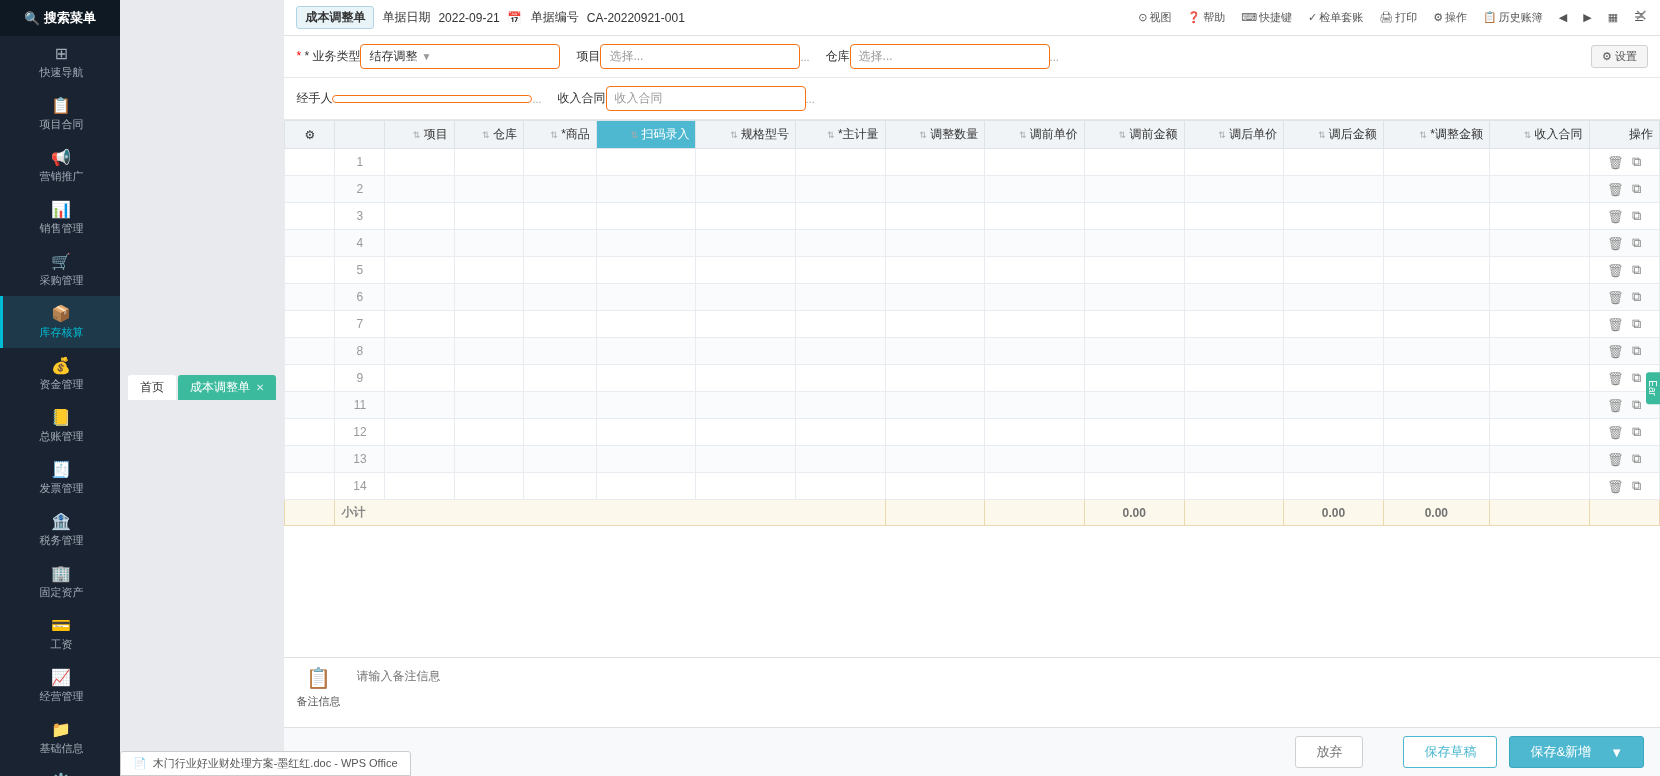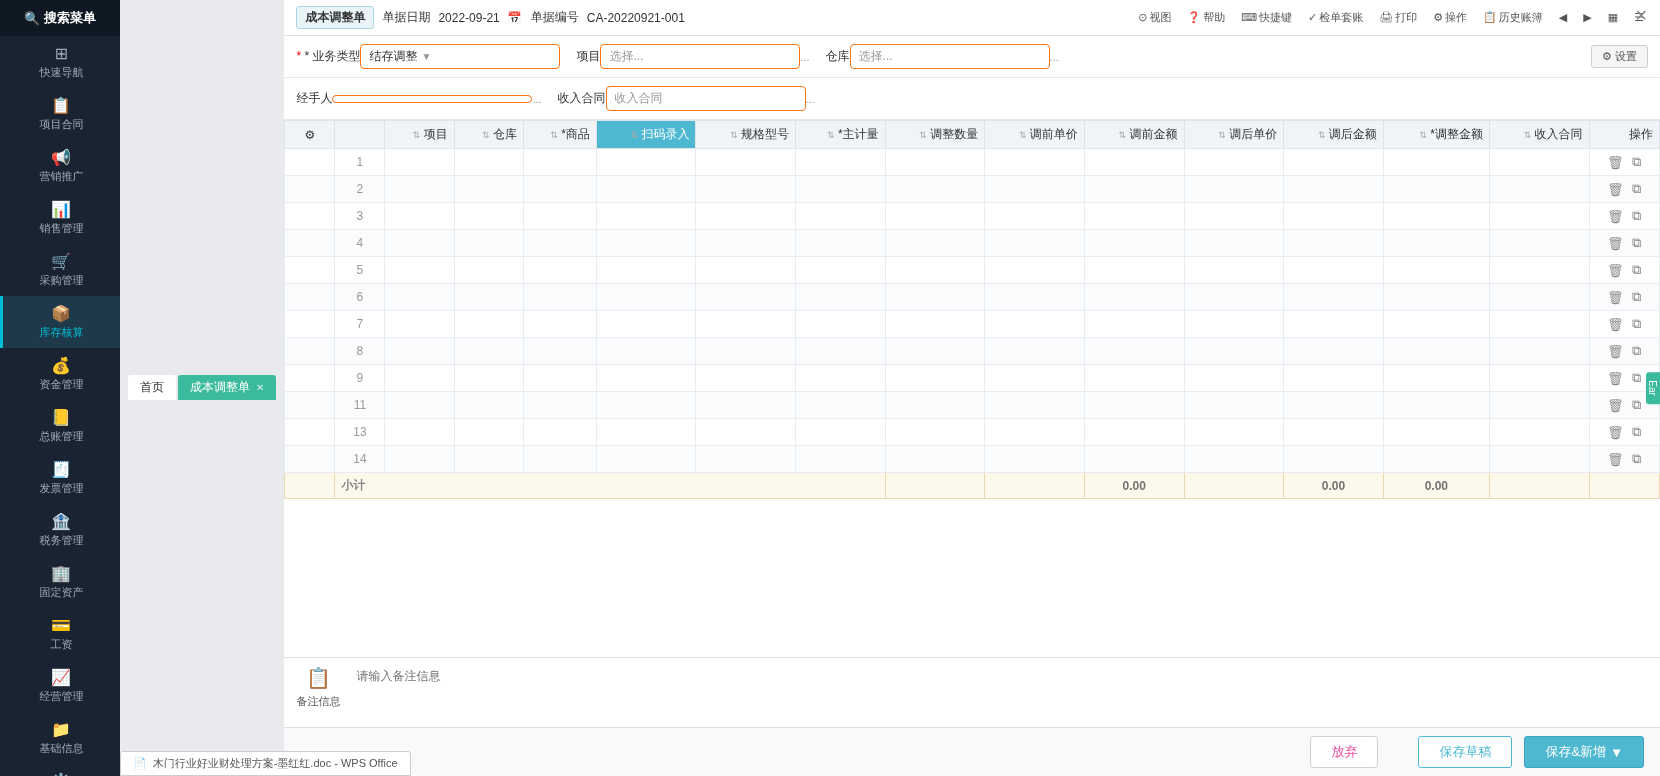--- a/index.html
+++ b/index.html
@@ -287,35 +287,35 @@
     .btn {
       padding: 6px 20px;
       border-radius: 3px;
       cursor: pointer;
       font-size: 13px;
       border: 1px solid transparent;
     }
     .btn-default {
       background: #fff;
       border: 1px solid #d0d0d0;
-      color: #ec4899;
+      color: #737373;
     }
     .btn-secondary {
       background: #fff;
       border: 1px solid #4db8d0;
       color: #4db8d0;
       margin-left: 28px;
     }
     .btn-primary {
       background: #4db8d0;
       color: #fff;
       border: 1px solid #3aa8c0;
       display: flex;
       align-items: center;
-      gap: 4px;
+      gap: 19px;
     }
 
     
     .wps-bar {
       position: fixed;
       bottom: 0;
       left: 120px;
       background: #fff;
       border: 1px solid #ccc;
       border-radius: 3px 3px 0 0;
@@ -757,20 +757,43 @@
               <td></td>
               <td>
       <div class="action-cell">
         <span class="action-btn">🗑</span>
         <span class="action-btn">⧉</span>
       </div>
     </td>
             </tr>
             <tr>
               <td class="row-num"></td>
+              <td class="row-num">12</td>
+              <td></td>
+              <td></td>
+              <td></td>
+              <td></td>
+              <td></td>
+              <td></td>
+              <td></td>
+              <td></td>
+              <td></td>
+              <td></td>
+              <td></td>
+              <td></td>
+              <td></td>
+              <td>
+      <div class="action-cell">
+        <span class="action-btn">🗑</span>
+        <span class="action-btn">⧉</span>
+      </div>
+    </td>
+            </tr>
+            <tr>
+              <td class="row-num"></td>
               <td class="row-num">13</td>
               <td></td>
               <td></td>
               <td></td>
               <td></td>
               <td></td>
               <td></td>
               <td></td>
               <td></td>
               <td></td>

